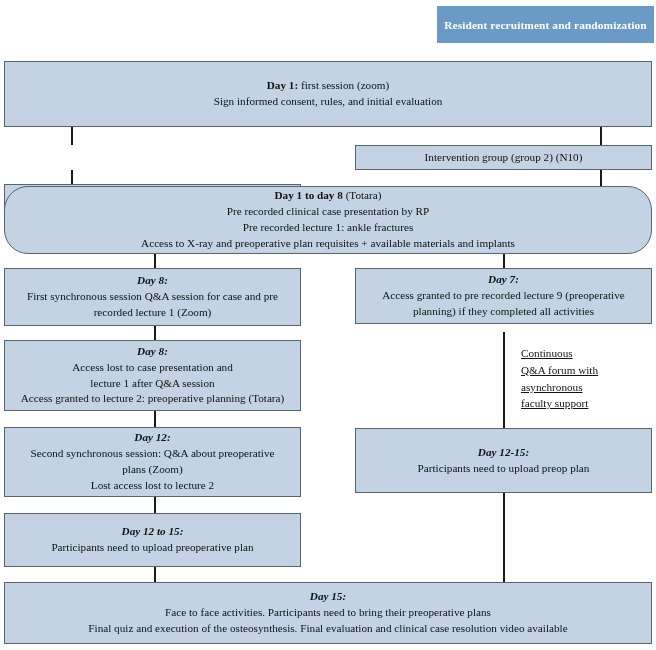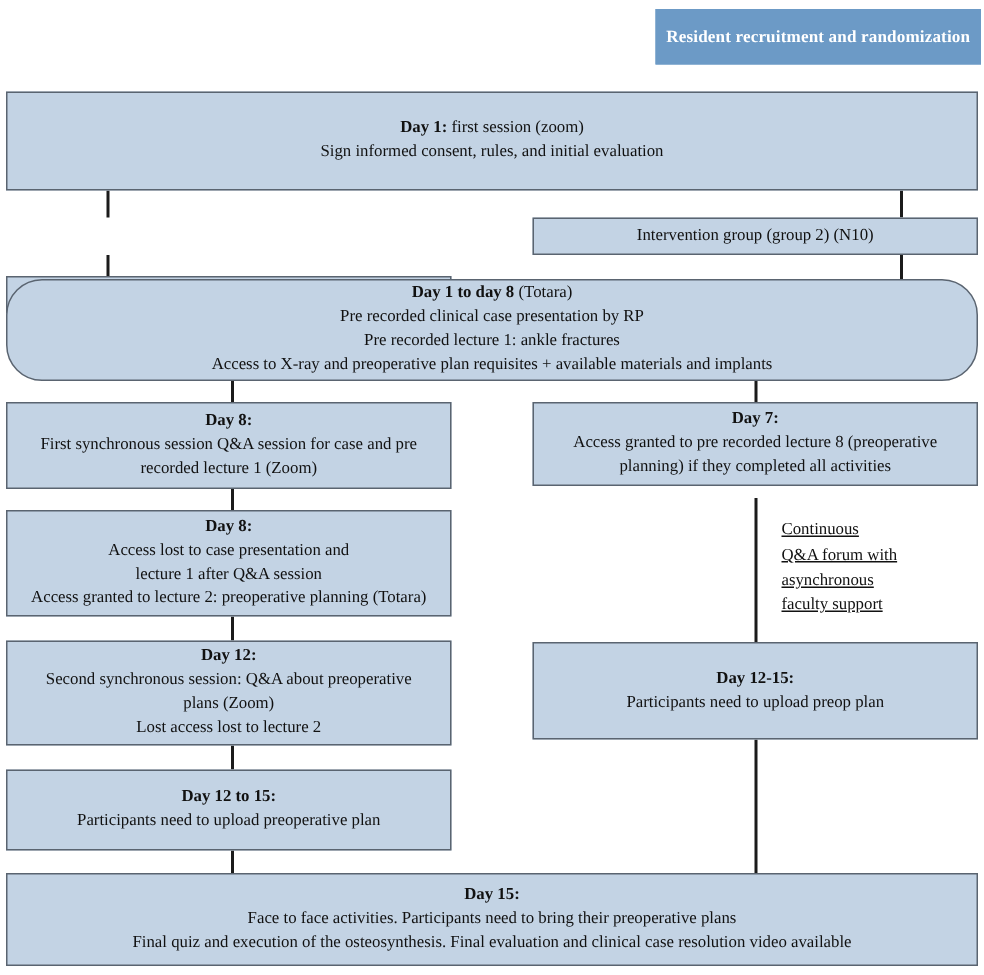--- a/index.html
+++ b/index.html
@@ -36,20 +36,21 @@
     padding: 3px 18px;
   }
 
   .node .line {
     display: block;
     white-space: nowrap;
   }
 
   .node .line.bold {
     font-weight: bold;
+    font-style: italic;
   }
 
   .node .line .hdr {
     font-weight: bold;
   }
 
   .banner {
     position: absolute;
     box-sizing: border-box;
     background: #6c9ac6;
@@ -148,21 +149,21 @@
     <span class="line">
       <span>recorded lecture 1 (Zoom)</span>
     </span>
   </div>
 
   <div class="node" style="left:355px; top:268px; width:297px; height:56px;">
     <span class="line bold">
       <span>Day 7:</span>
     </span>
     <span class="line">
-      <span>Access granted to pre recorded lecture 8 (preoperative</span>
+      <span>Access granted to pre recorded lecture 9 (preoperative</span>
     </span>
     <span class="line">
       <span>planning) if they completed all activities</span>
     </span>
   </div>
 
   <div class="node" style="left:4px; top:340px; width:297px; height:71px;">
     <span class="line bold">
       <span>Day 8:</span>
     </span>

